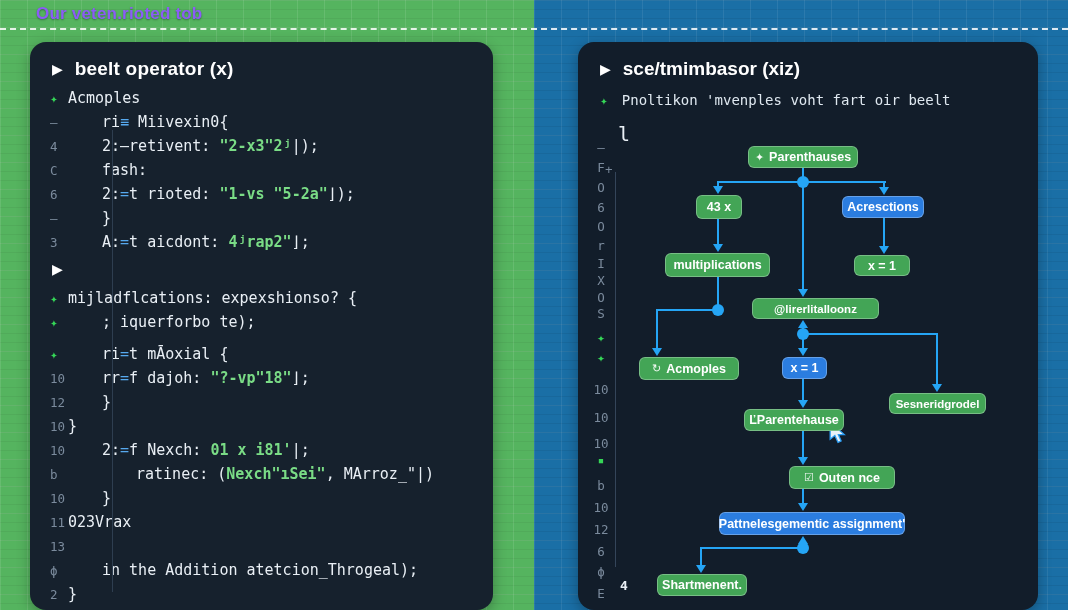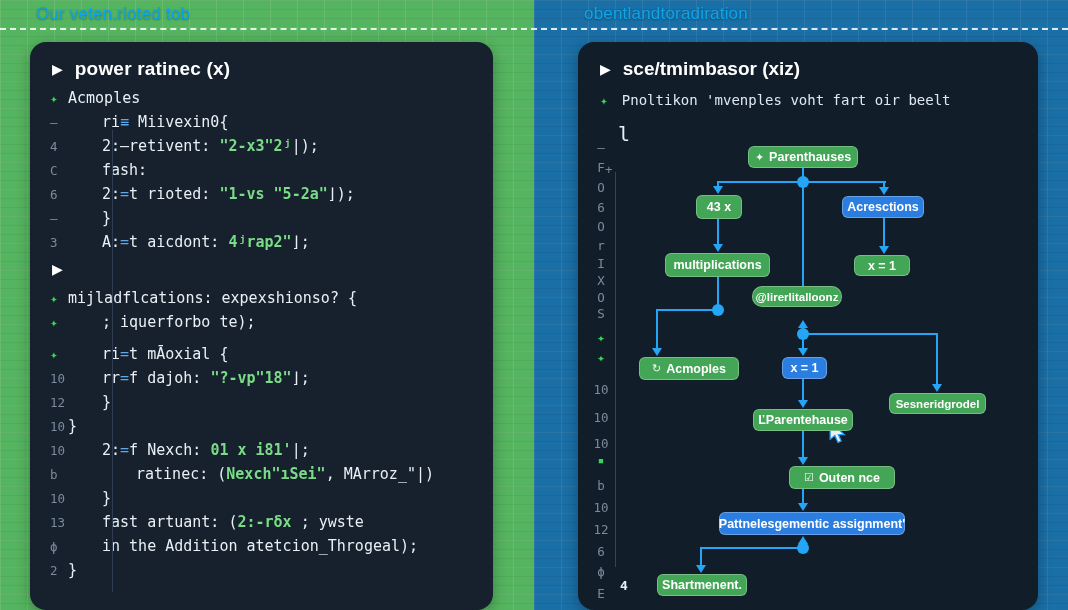--- a/index.html
+++ b/index.html
@@ -18,21 +18,21 @@
     background-image:linear-gradient(rgba(255,255,255,.10) 1px,transparent 1px),
       linear-gradient(90deg,rgba(255,255,255,.10) 1px,transparent 1px),
       linear-gradient(rgba(0,0,0,.05) 1px,transparent 1px);
     background-size:27px 27px,27px 27px,9px 9px;}
   .half-right{left:534px;width:534px;background-color:var(--blue-bg);
     background-image:linear-gradient(rgba(255,255,255,.08) 1px,transparent 1px),
       linear-gradient(90deg,rgba(255,255,255,.08) 1px,transparent 1px),
       linear-gradient(rgba(0,0,0,.06) 1px,transparent 1px);
     background-size:27px 27px,27px 27px,9px 9px;}
 
-  .top-title{position:absolute;top:4px;font-size:17px;font-weight:normal;color:#0ea5e9;
+  .top-title{position:absolute;top:4px;font-size:17px;font-weight:bold;color:#8b5cf6;
     text-shadow:0 1px 2px rgba(0,0,0,.35);letter-spacing:.2px;}
   .title-left{left:36px;}
   .title-right{left:584px;}
   .dash-line{position:absolute;left:0;top:28px;width:1068px;height:0;
     border-top:2px dashed rgba(255,255,255,.85);}
 
   .panel{position:absolute;top:42px;height:568px;border-radius:16px;
     box-shadow:0 4px 14px rgba(0,0,0,.3);}
   .panel-left{left:30px;width:463px;background:var(--panel);}
   .panel-right{left:578px;width:460px;background:var(--panel2);}
@@ -88,29 +88,28 @@
   .cursor-icon{position:absolute;left:250px;top:380px;}
 </style>
 </head>
 <body>
 
 <div class="canvas">
   <div class="half half-left"></div>
   <div class="half half-right"></div>
 
   <div class="top-title title-left">Our veten.rioted tob</div>
-  <div class="top-title title-right">obentlandtoradiration</div>
   <div class="dash-line"></div>
 
   <div class="panel panel-left">
     <div class="lguide"></div>
     <div id="left-sections">
         <div class="sec-h">
           <span class="play">▶</span>
-          <span class="sec-title">power ratinec (x)</span>
+          <span class="sec-title">beelt operator (x)</span>
         </div>
         <div class="code-line">
           <span class="gut diamond">✦</span>
           <span class="ind" style="width: 8px;"></span>
           <span class="codetxt"><span class="c-w">Acmoples</span></span>
         </div>
         <div class="code-line">
           <span class="gut">—</span>
           <span class="ind" style="width: 42px;"></span>
           <span class="codetxt"><span class="c-w">ri</span><span class="c-b">≡</span><span class="c-w"> Miivexin0{</span></span>
@@ -182,23 +181,27 @@
           <span class="gut">b</span>
           <span class="ind" style="width: 76px;"></span>
           <span class="codetxt"><span class="c-w">ratinec: (</span><span class="c-g">Nexch"ıSei"</span><span class="c-w">, MArroz_"|)</span></span>
         </div>
         <div class="code-line">
           <span class="gut">10</span>
           <span class="ind" style="width: 42px;"></span>
           <span class="codetxt"><span class="c-w">}</span></span>
         </div>
         <div class="code-line">
+          <span class="gut">11</span>
+          <span class="ind" style="width: 8px;"></span>
+          <span class="codetxt"><span class="c-w">023Vrax</span></span>
+        </div>
+        <div class="code-line">
           <span class="gut">13</span>
           <span class="ind" style="width: 42px;"></span>
-          <span class="codetxt"><span class="c-w">fast artuant: (</span><span class="c-g">2:-rδx</span><span class="c-w"> ; ywste</span></span>
         </div>
         <div class="code-line">
           <span class="gut">ϕ</span>
           <span class="ind" style="width: 42px;"></span>
           <span class="codetxt"><span class="c-w">in the Addition atetcion_Throgeal);</span></span>
         </div>
         <div class="code-line">
           <span class="gut">2</span>
           <span class="ind" style="width: 8px;"></span>
           <span class="codetxt"><span class="c-w">}</span></span>
@@ -292,34 +295,34 @@
         </div>
         <div class="fnode blue" style="left: 264px; top: 154px; width: 82px; height: 22px;">
           <span>Acresctions</span>
         </div>
         <div class="fnode green" style="left: 87px; top: 211px; width: 105px; height: 24px;">
           <span>multiplications</span>
         </div>
         <div class="fnode green" style="left: 276px; top: 213px; width: 56px; height: 21px;">
           <span>x = 1</span>
         </div>
-        <div class="fnode green small" style="left: 174px; top: 244px; width: 90px; height: 21px; border-radius: 10px;">
+        <div class="fnode green small" style="left: 174px; top: 256px; width: 127px; height: 21px;">
           <span>@lirerlitalloonz</span>
         </div>
         <div class="fnode green" style="left: 61px; top: 315px; width: 100px; height: 23px;">
           <span class="nicon">↻</span>
           <span>Acmoples</span>
         </div>
         <div class="fnode blue" style="left: 204px; top: 315px; width: 45px; height: 22px;">
           <span>x = 1</span>
         </div>
         <div class="fnode green small" style="left: 311px; top: 351px; width: 97px; height: 21px;">
           <span>Sesneridgrodel</span>
         </div>
-        <div class="fnode green" style="left: 175px; top: 367px; width: 100px; height: 22px; align-items: center;">
+        <div class="fnode green" style="left: 166px; top: 367px; width: 100px; height: 22px; align-items: center;">
           <span>ĽParentehause</span>
         </div>
         <div class="fnode green" style="left: 211px; top: 424px; width: 106px; height: 23px;">
           <span class="nicon">☑</span>
           <span>Outen nce</span>
         </div>
         <div class="fnode blue" style="left: 141px; top: 470px; width: 186px; height: 23px;">
           <span>Pattnelesgementic assignment'</span>
         </div>
         <div class="fnode green" style="left: 79px; top: 532px; width: 90px; height: 22px;">

